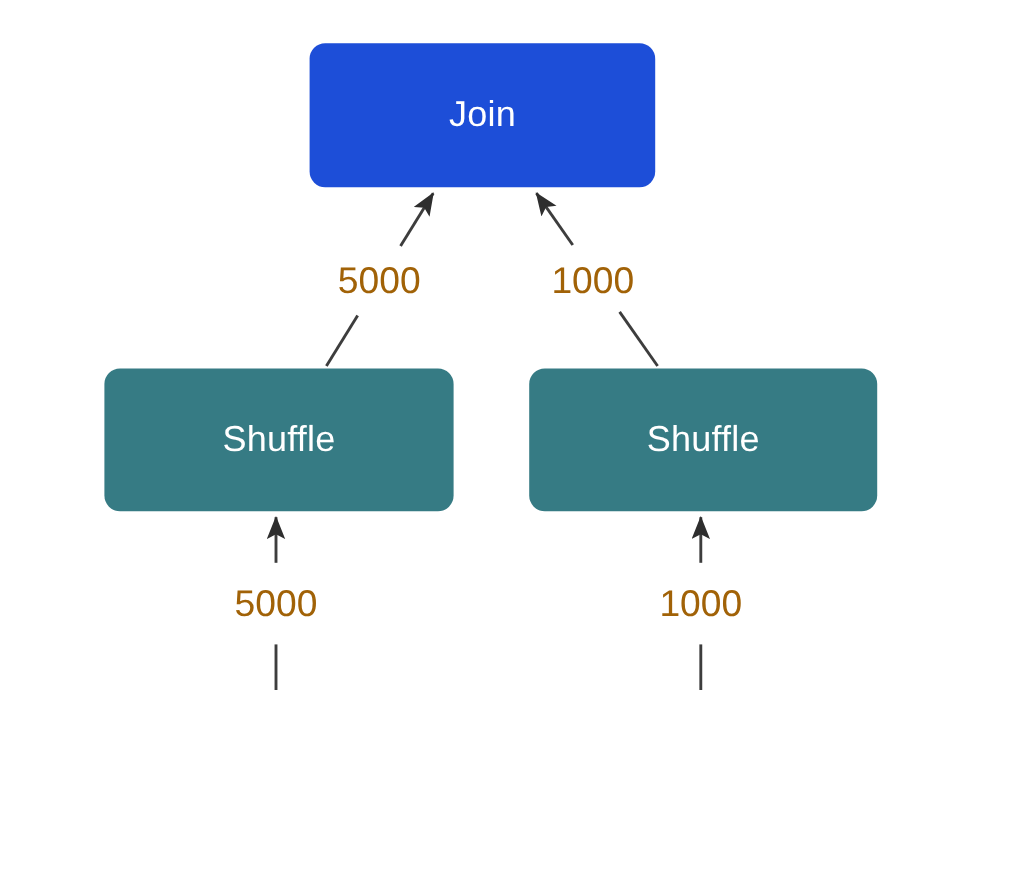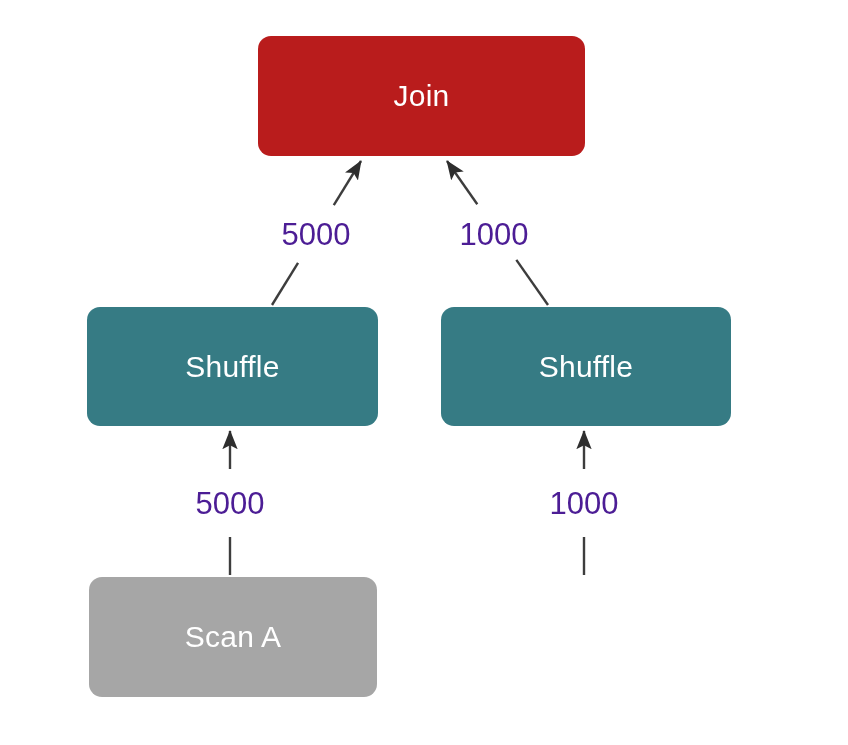--- a/index.html
+++ b/index.html
@@ -36,21 +36,21 @@
     font-size: 30px;
     font-weight: 400;
     color: #ffffff;
     line-height: 1;
     white-space: nowrap;
   }
   .edge-label {
     position: absolute;
     font-size: 31px;
     font-weight: 400;
-    color: #4c1d95;
+    color: #a16207;
     line-height: 1;
     white-space: nowrap;
     transform: translate(-50%, -50%);
     background: #ffffff;
     padding: 2px 7px;
   }
 </style>
 </head>
 <body>
 
@@ -67,35 +67,32 @@
         <line x1="333.7898850063224" y1="205.0253545965121" x2="361" y2="161" stroke="#3d3d3d" stroke-width="2.4" stroke-linecap="butt" marker-end="url(#arrowhead)"></line>
         <line x1="548" y1="305" x2="516.3397035451554" y2="259.8605674307167" stroke="#3d3d3d" stroke-width="2.4" stroke-linecap="butt"></line>
         <line x1="477.2923874785378" y1="204.1891465040539" x2="447" y2="161" stroke="#3d3d3d" stroke-width="2.4" stroke-linecap="butt" marker-end="url(#arrowhead)"></line>
         <line x1="230" y1="575" x2="230" y2="537" stroke="#3d3d3d" stroke-width="2.4" stroke-linecap="butt"></line>
         <line x1="230" y1="469" x2="230" y2="431" stroke="#3d3d3d" stroke-width="2.4" stroke-linecap="butt" marker-end="url(#arrowhead)"></line>
         <line x1="584" y1="575" x2="584" y2="537" stroke="#3d3d3d" stroke-width="2.4" stroke-linecap="butt"></line>
         <line x1="584" y1="469" x2="584" y2="431" stroke="#3d3d3d" stroke-width="2.4" stroke-linecap="butt" marker-end="url(#arrowhead)"></line>
       </g>
   </svg>
 
-  <div class="node" style="left:258px; top:36px; width:327px; height:120px; background:#b91c1c;">
+  <div class="node" style="left:258px; top:36px; width:288px; height:120px; background:#1d4ed8;">
     <span class="node-label">Join</span>
   </div>
 
   <div class="node" style="left:87px; top:307px; width:291px; height:119px; background:#367b84;">
     <span class="node-label">Shuffle</span>
   </div>
 
   <div class="node" style="left:441px; top:307px; width:290px; height:119px; background:#367b84;">
     <span class="node-label">Shuffle</span>
   </div>
 
-  <div class="node" style="left:89px; top:577px; width:288px; height:120px; background:#a6a6a6;">
-    <span class="node-label">Scan A</span>
-  </div>
 
 
   <div class="edge-label" style="left:316px; top:234px;">5000</div>
   <div class="edge-label" style="left:494px; top:234px;">1000</div>
   <div class="edge-label" style="left:230px; top:503px;">5000</div>
   <div class="edge-label" style="left:584px; top:503px;">1000</div>
 
 </div>
 
 </body></html>

